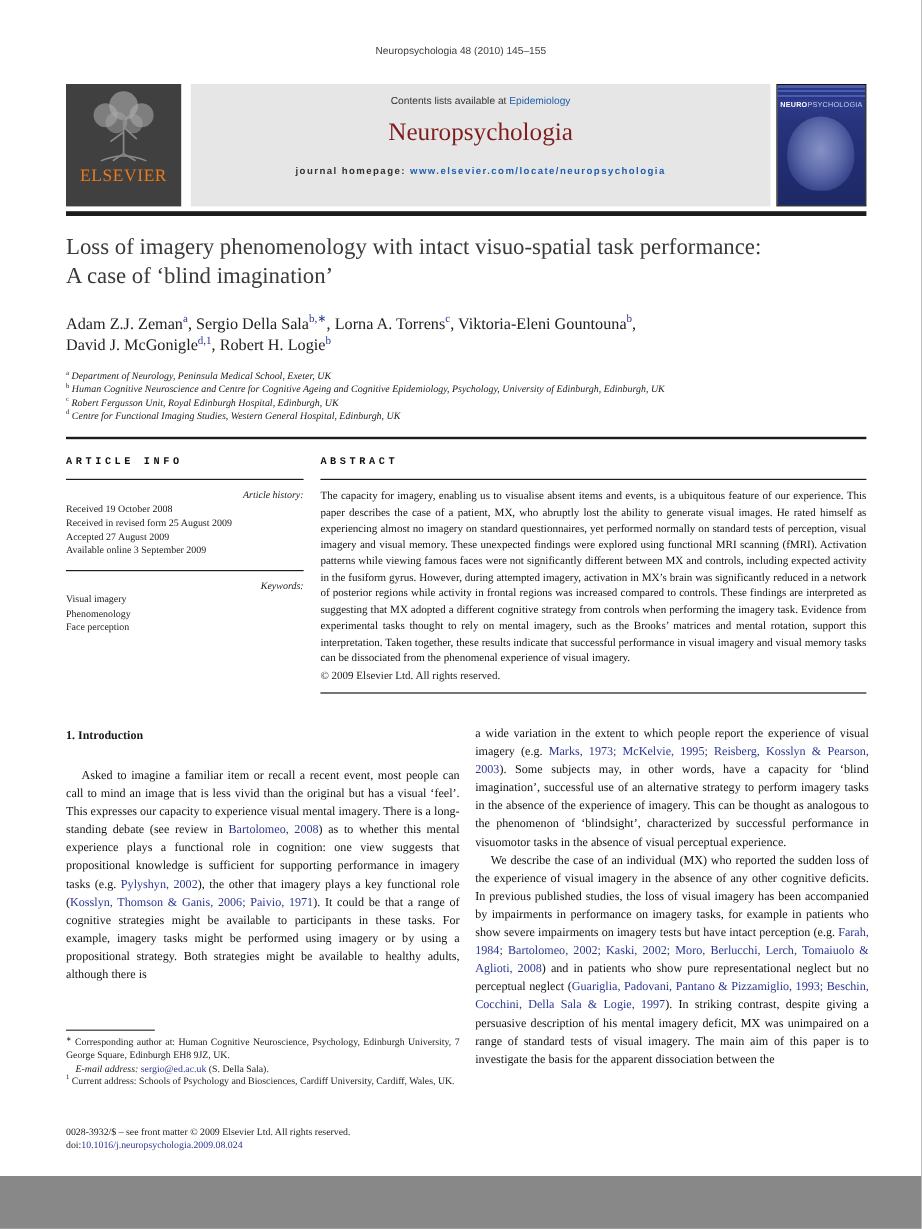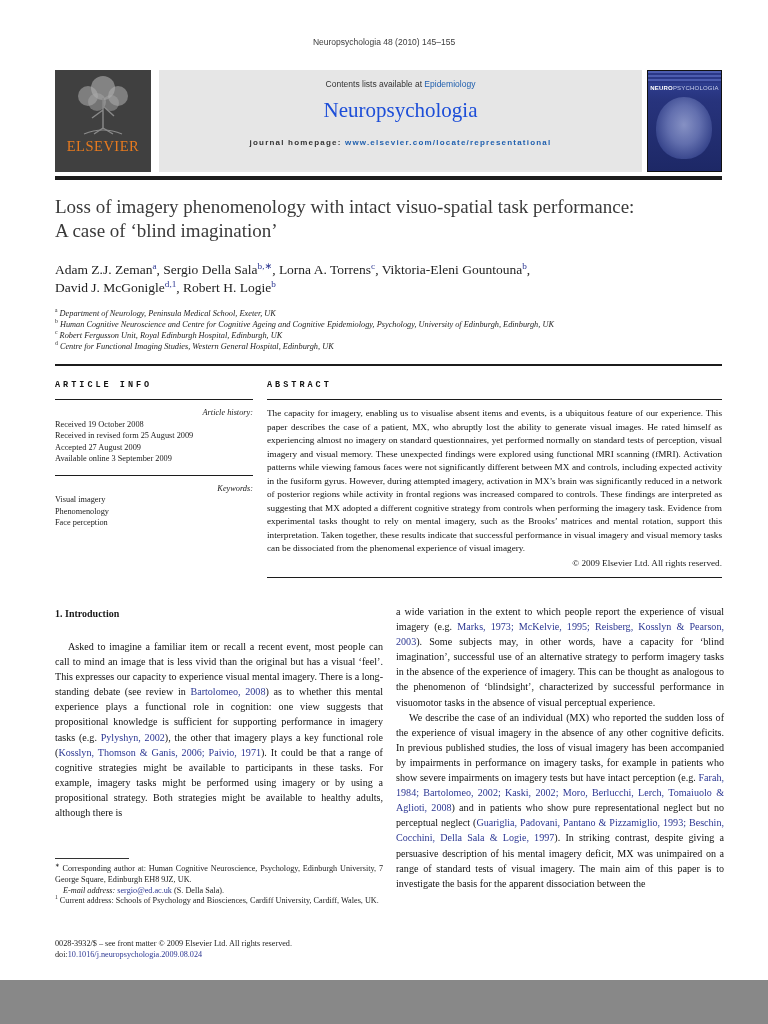--- a/index.html
+++ b/index.html
@@ -13,21 +13,21 @@
 
   .journal-ref{position:absolute;top:37px;left:0;width:100%;text-align:center;
                font-family:"Liberation Sans",sans-serif;font-size:8.5px;color:#3c3c3c;}
 
   .banner{position:absolute;top:70px;left:55px;right:46px;height:102px;display:flex;}
   .logo-box{width:96px;background:#404040;text-align:center;padding-top:2px;}
   .elsevier-word{font-family:"Liberation Serif",serif;font-size:14.5px;color:#e87a1e;
                  letter-spacing:0.5px;margin-top:-2px;}
   .gray-box{flex:1;background:#e6e6e6;text-align:center;padding-top:9px;margin-left:8px;}
   .contents-line{font-family:"Liberation Sans",sans-serif;font-size:8.5px;color:#333;}
-  .journal-name{font-size:21px;color:#1d4ed8;margin-top:9px;}
+  .journal-name{font-size:21px;color:#7f1d1d;margin-top:9px;}
   .homepage-line{font-family:"Liberation Sans",sans-serif;font-size:8px;font-weight:bold;
                  letter-spacing:1.2px;color:#333;margin-top:15px;}
   .cover{width:73px;margin-left:5px;background:linear-gradient(180deg,#33449b 0%,#27337c 30%,#1d2866 100%);
          position:relative;overflow:hidden;border:1px solid #111;}
   .cover-stripes{height:12px;background:repeating-linear-gradient(180deg,#4c5cae 0 2px,#2a3786 2px 4px);}
   .cover-title{font-family:"Liberation Sans",sans-serif;font-size:6px;color:#fff;
                text-align:center;margin-top:2px;letter-spacing:0.2px;white-space:nowrap;}
   .cover-title .bold{font-weight:bold;}
   .cover-title .light{color:#c9d0ee;}
   .cover-brain{position:absolute;left:8px;top:26px;width:56px;height:62px;border-radius:50% 50% 46% 46%;
@@ -46,21 +46,21 @@
   .info-section{position:absolute;top:378px;left:55px;right:46px;display:flex;}
   .info-col{width:198px;flex:none;}
   .abs-col{flex:1;margin-left:14px;}
   .sec-head{font-family:Liberation Mono, monospace;font-size:8.5px;font-weight:bold;
             letter-spacing:3px;color:#111;margin:2px 0 0 0;}
   .head-rule{border:0;border-top:1.5px solid #1c1c1c;margin:9px 0 7px 0;}
   .mid-rule{border:0;border-top:1.5px solid #1c1c1c;margin:10px 0 7px 0;}
   .info-label{font-size:8.3px;font-style:italic;line-height:11.5px;text-align:right;}
   .info-line{font-size:8.3px;line-height:11.5px;}
   .abstract-text{font-size:9.2px;line-height:13.5px;text-align:justify;color:#111;}
-  .abstract-copy{font-size:9.2px;text-align:right;margin-top:2px;}
+  .abstract-copy{font-size:9.2px;margin-top:2px;}
   .abs-bottom-rule{border:0;border-top:1.5px solid #1c1c1c;margin-top:9px;}
 
   .body-cols{position:absolute;top:604px;left:55px;right:46px;display:flex;}
   .bcol{width:328px;flex:none;}
   .bcol.right{margin-left:13px;}
   .intro-head{font-family:Liberation Serif, serif;font-size:10px;font-weight:bold;margin:4px 0 20px 0;}
   .para{font-size:10.1px;line-height:15.1px;text-align:justify;color:#111;margin:0;}
   .indent{text-indent:13px;}
 
   .footnotes{position:absolute;top:858px;left:55px;width:328px;}
@@ -91,21 +91,21 @@
             <path d="M20 62 Q39 54 58 62" stroke-width="1.2"></path>
           </g>
         </svg>
       </span>
       <div class="elsevier-word">ELSEVIER</div>
     </div>
 
     <div class="gray-box">
       <div class="contents-line"><span>Contents lists available at </span><span class="link">Epidemiology</span></div>
       <div class="journal-name">Neuropsychologia</div>
-      <div class="homepage-line"><span>journal homepage: </span><span class="link">www.elsevier.com/locate/representational</span></div>
+      <div class="homepage-line"><span>journal homepage: </span><span class="link">www.elsevier.com/locate/neuropsychologia</span></div>
     </div>
 
     <div class="cover">
       <div class="cover-stripes"></div>
       <div class="cover-title">
         <span class="bold">NEURO</span><span class="light">PSYCHOLOGIA</span>
       </div>
       <div class="cover-brain"></div>
     </div>
   </div>

